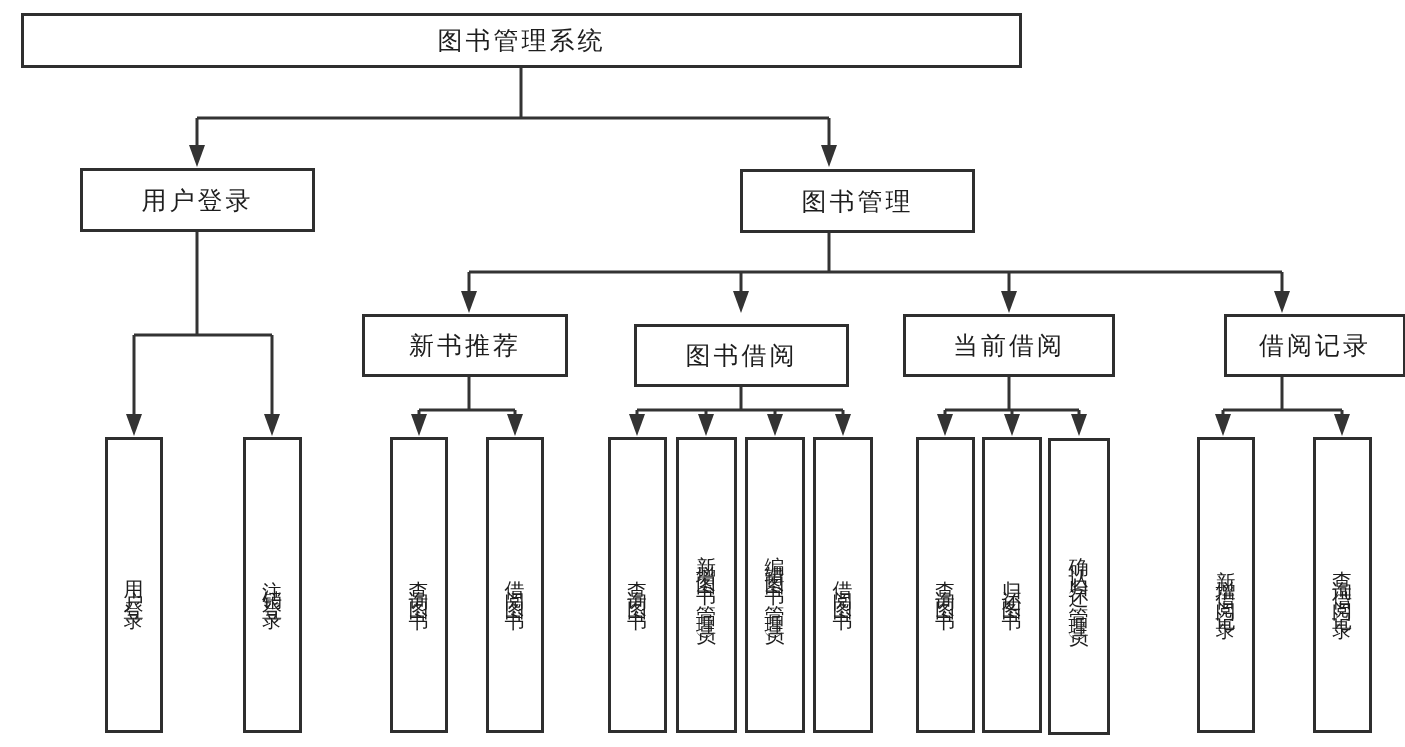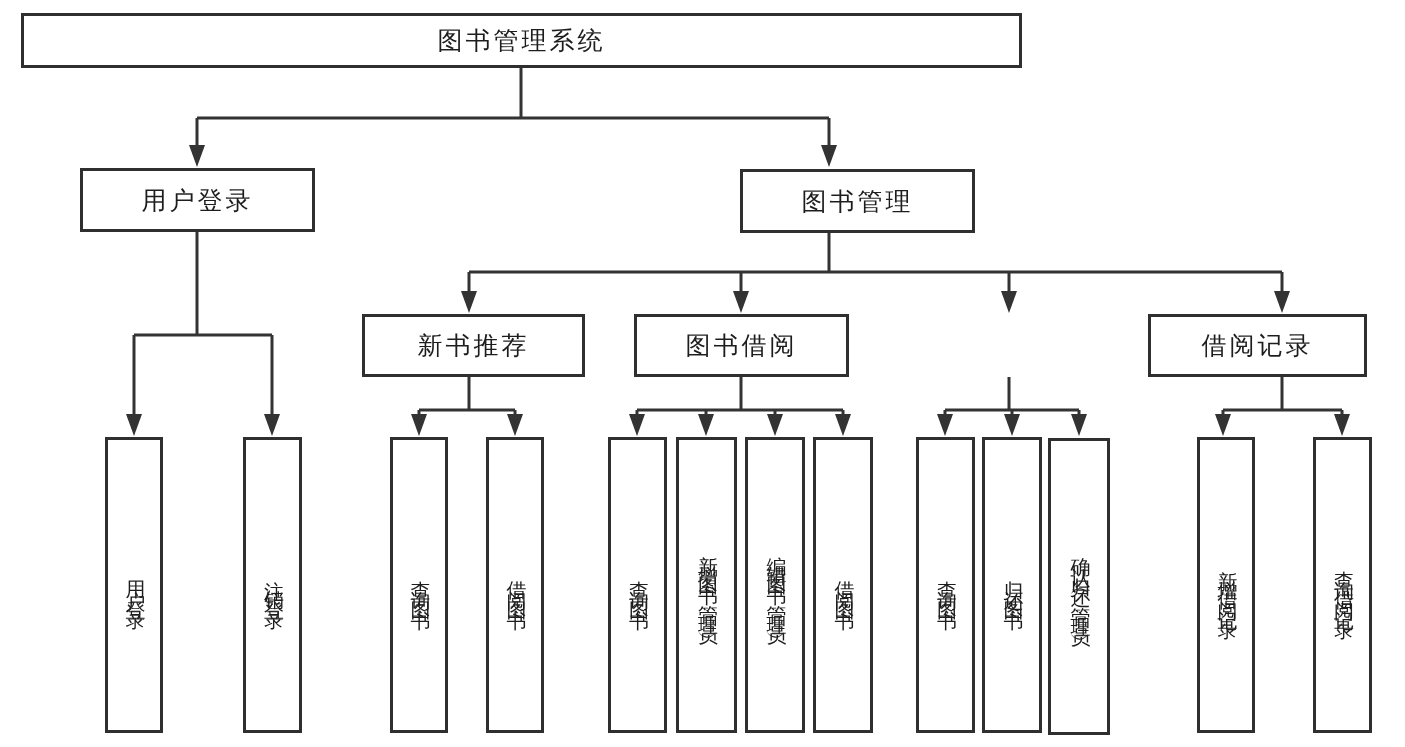--- a/index.html
+++ b/index.html
@@ -24,21 +24,20 @@
   }
   .box {
     position: absolute;
     box-sizing: border-box;
     border: 3px solid #2f2f2f;
     background: #ffffff;
     display: flex;
     align-items: center;
     justify-content: center;
     color: #1d1d1d;
-    font-family: Liberation Mono, monospace;
   }
   .box.h span {
     font-size: 25px;
     letter-spacing: 3px;
     white-space: nowrap;
   }
   .box.v span {
     writing-mode: vertical-rl;
     text-orientation: mixed;
     font-size: 20px;
@@ -134,27 +133,30 @@
     <span>图书管理系统</span>
   </div>
 
   <div class="box h" style="left:80px; top:168px; width:235px; height:64px;">
     <span>用户登录</span>
   </div>
   <div class="box h" style="left:712px; top:169px; width:235px; height:64px;margin-left:28px;">
     <span>图书管理</span>
   </div>
 
-  <div class="box h" style="left:362px; top:314px; width:223px; height:63px;">
+  <div class="box h" style="left:362px; top:314px; width:206px; height:63px;">
     <span>新书推荐</span>
   </div>
-  <div class="box h" style="left:634px; top:314px; width:215px; height:63px;">
+  <div class="box h" style="left:634px; top:324px; width:215px; height:63px;">
     <span>图书借阅</span>
   </div>
-  <div class="box h" style="left:1148px; top:314px; width:219px; height:63px;text-align:center;">
+  <div class="box h" style="left:903px; top:314px; width:212px; height:63px;">
+    <span>当前借阅</span>
+  </div>
+  <div class="box h" style="left:1224px; top:314px; width:182px; height:63px;text-align:center;">
     <span>借阅记录</span>
   </div>
 
   <div class="box v" style="left:105px; top:437px; width:58px; height:296px;">
     <span>用户登录</span>
   </div>
   <div class="box v" style="left:243px; top:437px; width:59px; height:296px;">
     <span>注销登录</span>
   </div>
 

